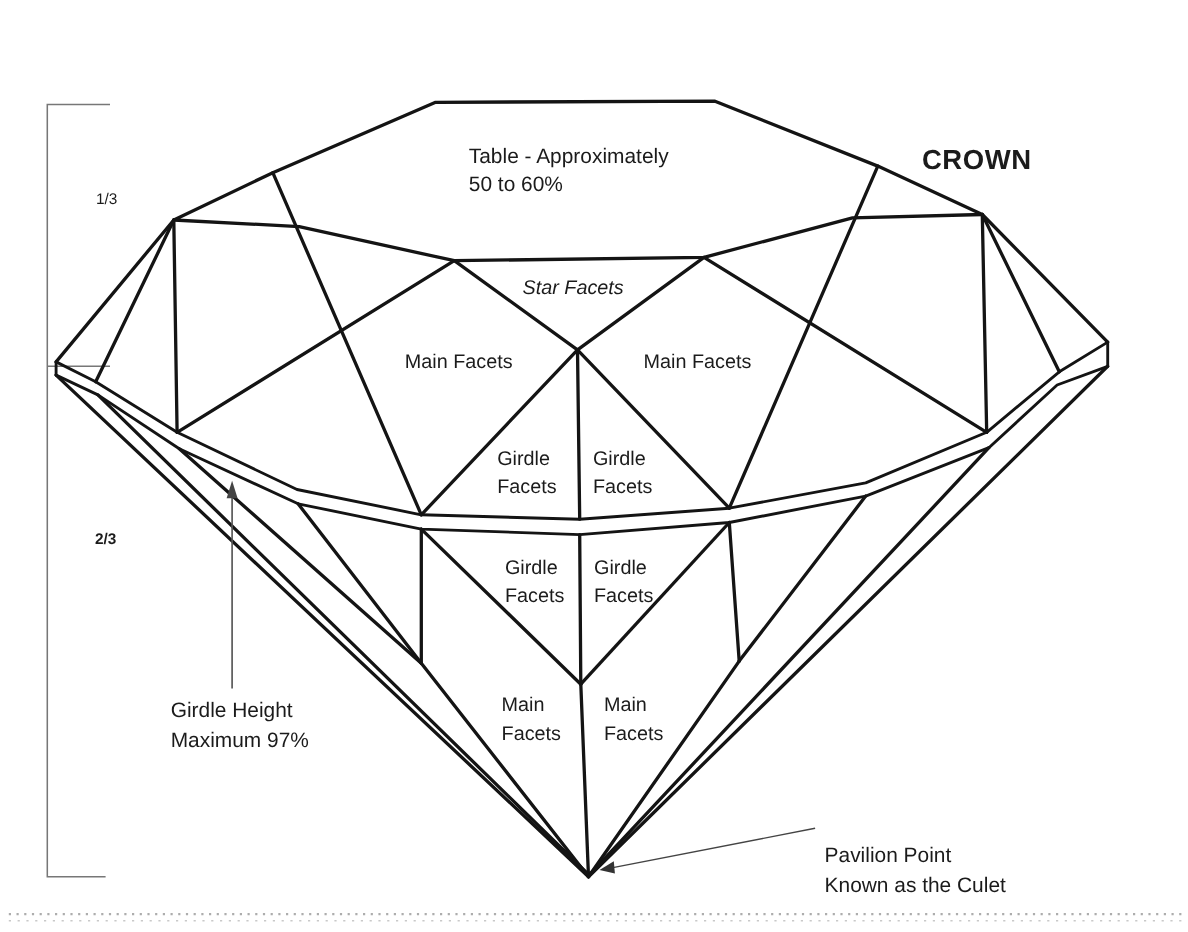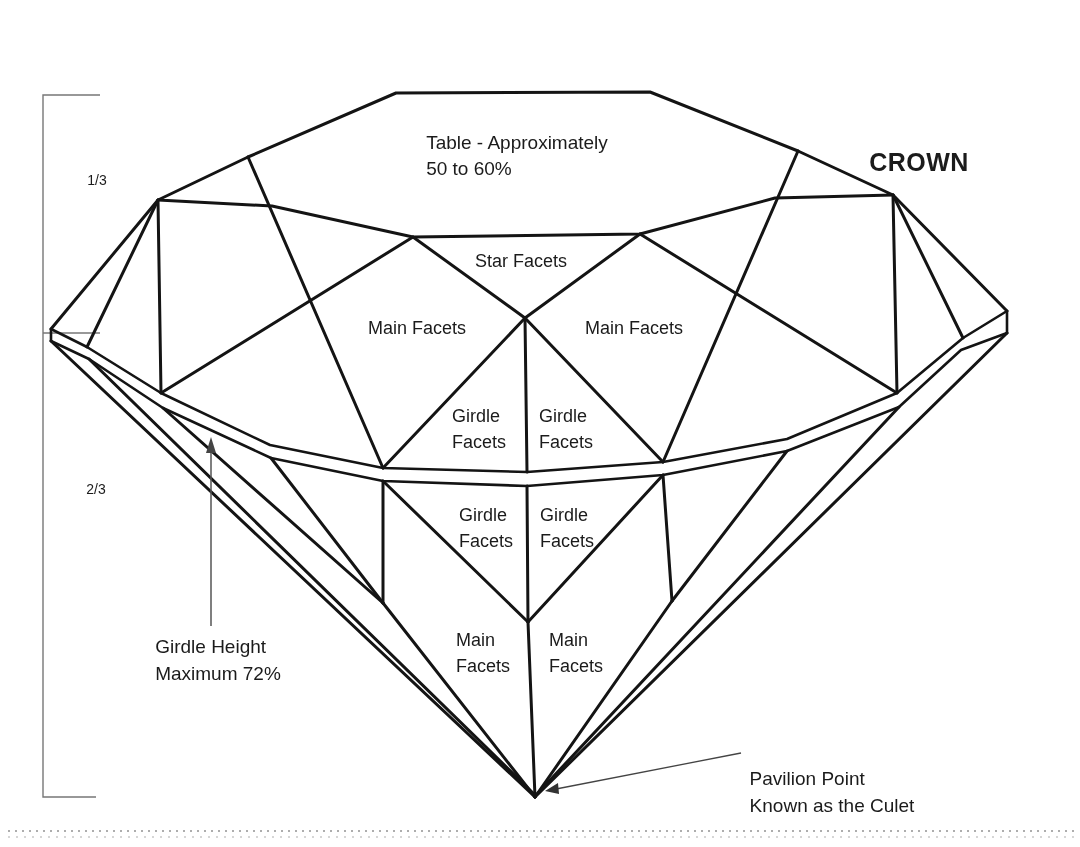--- a/index.html
+++ b/index.html
@@ -96,45 +96,45 @@
       <polygon points="545,791 558,783 559,794" fill="#333333"></polygon>
     </g>
 
     <g fill="none">
       <path d="M8,831 L1076,831" stroke="#adadad" stroke-width="2" stroke-dasharray="2 5"></path>
       <path d="M8,837 L1076,837" stroke="#c9c9c9" stroke-width="1.5" stroke-dasharray="2 6"></path>
     </g>
   </svg>
 
   <div class="lbl frac" style="left:97px;top:181px;">1/3</div>
-  <div class="lbl frac" style="left:96px;top:490px;">2/3</div>
+  <div class="lbl frac" style="left:96px;top:490px;font-weight:bold;">2/3</div>
 
   <div class="lbl table-lbl" style="left:517px;top:156px;">Table - Approximately
 50 to 60%</div>
 
-  <div class="lbl region" style="left:919px;top:146px;margin-top:16px;">CROWN</div>
+  <div class="lbl region" style="left:888px;top:146px;">CROWN</div>
 
-  <div class="lbl facet" style="left:521px;top:262px;">Star Facets</div>
+  <div class="lbl facet" style="left:521px;top:262px;font-style:italic;">Star Facets</div>
 
   <div class="lbl facet" style="left:417px;top:329px;">Main Facets</div>
   <div class="lbl facet" style="left:634px;top:329px;">Main Facets</div>
 
   <div class="lbl facet" style="left:479px;top:430px;">Girdle
 Facets</div>
   <div class="lbl facet" style="left:566px;top:430px;">Girdle
 Facets</div>
 
   <div class="lbl facet" style="left:486px;top:529px;">Girdle
 Facets</div>
   <div class="lbl facet" style="left:567px;top:529px;">Girdle
 Facets</div>
 
   <div class="lbl facet" style="left:483px;top:654px;">Main
 Facets</div>
   <div class="lbl facet" style="left:576px;top:654px;">Main
 Facets</div>
 
   <div class="lbl note" style="left:218px;top:661px;">Girdle Height
-Maximum 72%</div>
+Maximum 97%</div>
   <div class="lbl note" style="left:832px;top:757px;margin-top:36px;">Pavilion Point
 Known as the Culet</div>
 
 </div>
 
 </body></html>

